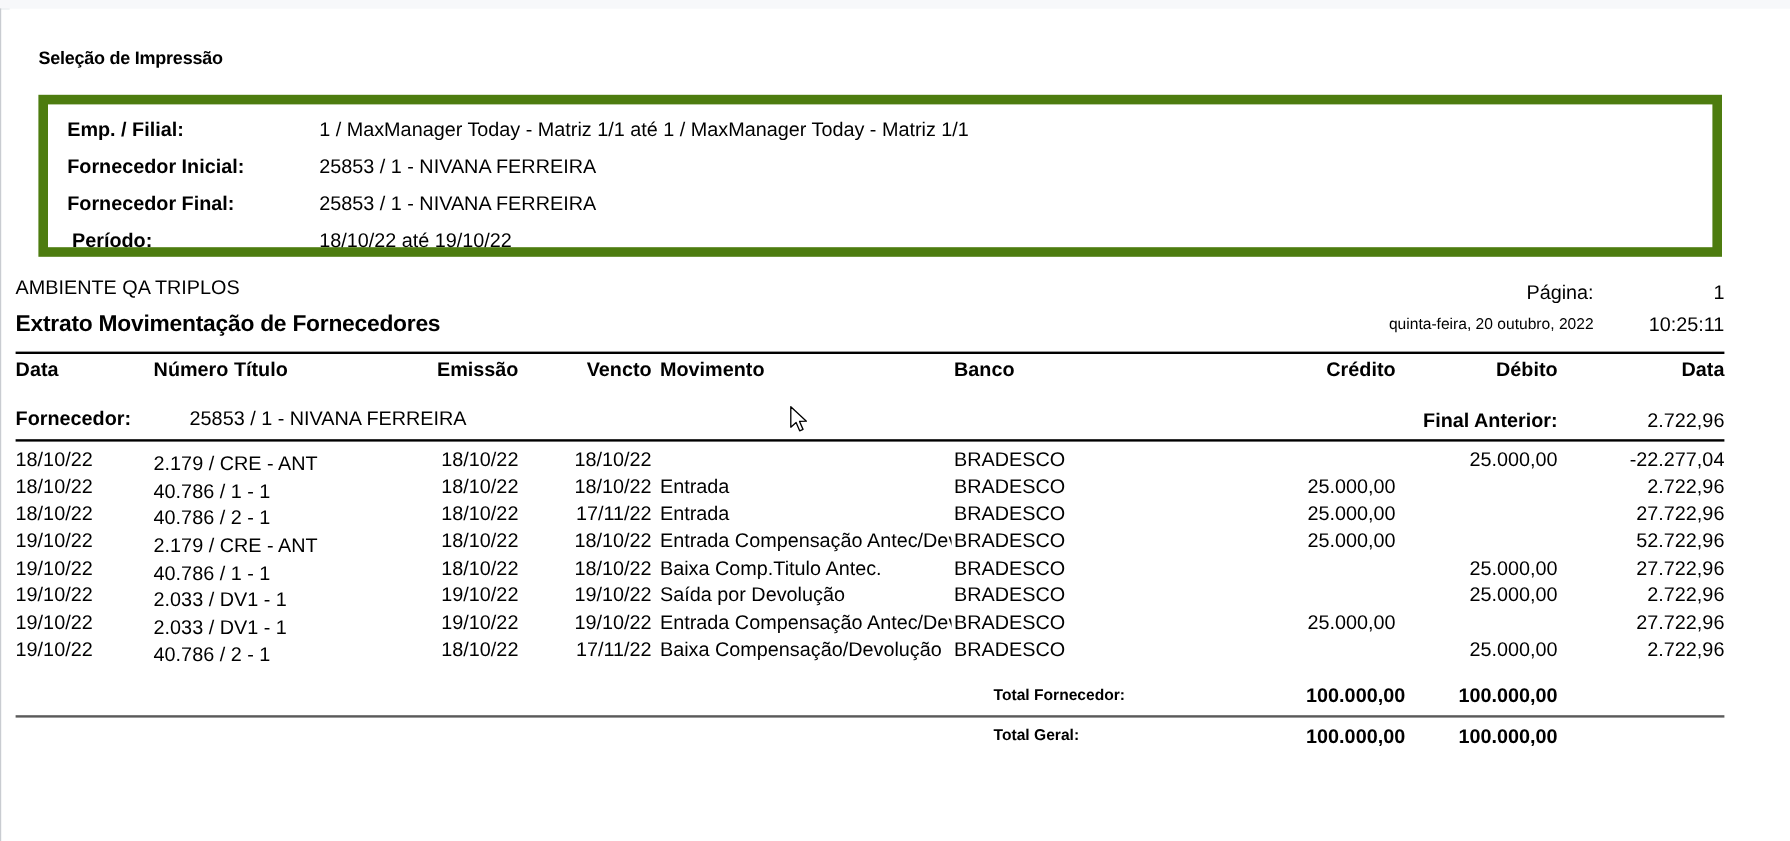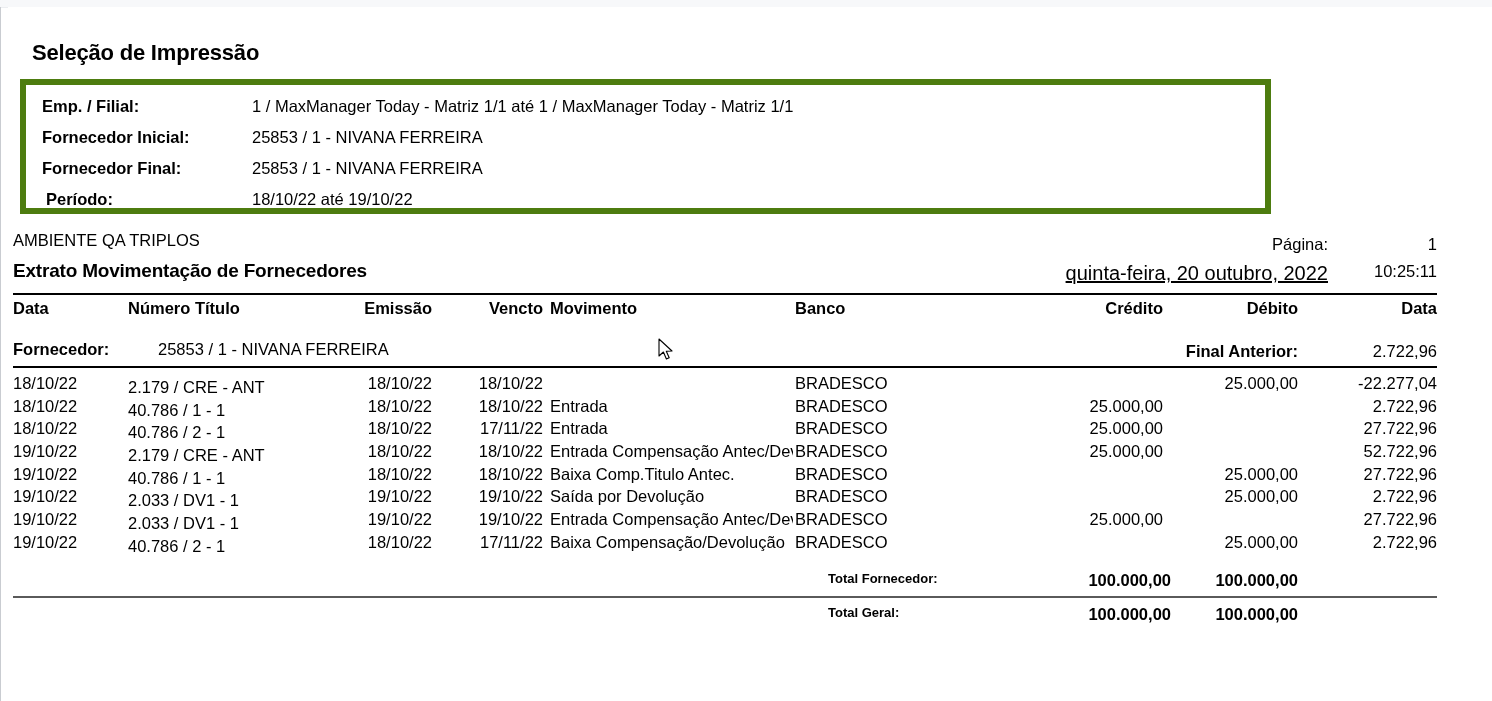--- a/index.html
+++ b/index.html
@@ -39,33 +39,33 @@
     width: 1484px;
     height: 694px;
     background: #ffffff;
   }
 
   
   .sel-title {
     position: absolute;
     left: 24px;
     top: 33px;
-    font-size: 22px;
+    font-size: 15px;
     font-weight: bold;
     letter-spacing: -0.2px;
     white-space: nowrap;
   }
 
   .sel-box {
     position: absolute;
-    left: 12px;
+    left: 24px;
     top: 72px;
-    width: 1251px;
+    width: 1403px;
     height: 135px;
-    border: 6px solid #4d7c0f;
+    border: 8px solid #4d7c0f;
     box-sizing: border-box;
   }
   .sel-row {
     position: absolute;
     left: 0;
     width: 100%;
     height: 31px;
   }
   .sel-row.r0 { top: 12px; }
   .sel-row.r1 { top: 43px; }
@@ -124,23 +124,22 @@
     text-align: right;
     font-size: 16.5px;
     white-space: nowrap;
   }
   .report-date {
     position: absolute;
     top: 255px;
     left: 900px;
     width: 420px;
     text-align: right;
-    font-size: 20px;
-    white-space: nowrap;
-    text-decoration: underline;
+    font-size: 13px;
+    white-space: nowrap;
   }
   .report-time {
     position: absolute;
     top: 255px;
     left: 1280px;
     width: 149px;
     text-align: right;
     font-size: 16.5px;
     white-space: nowrap;
   }

